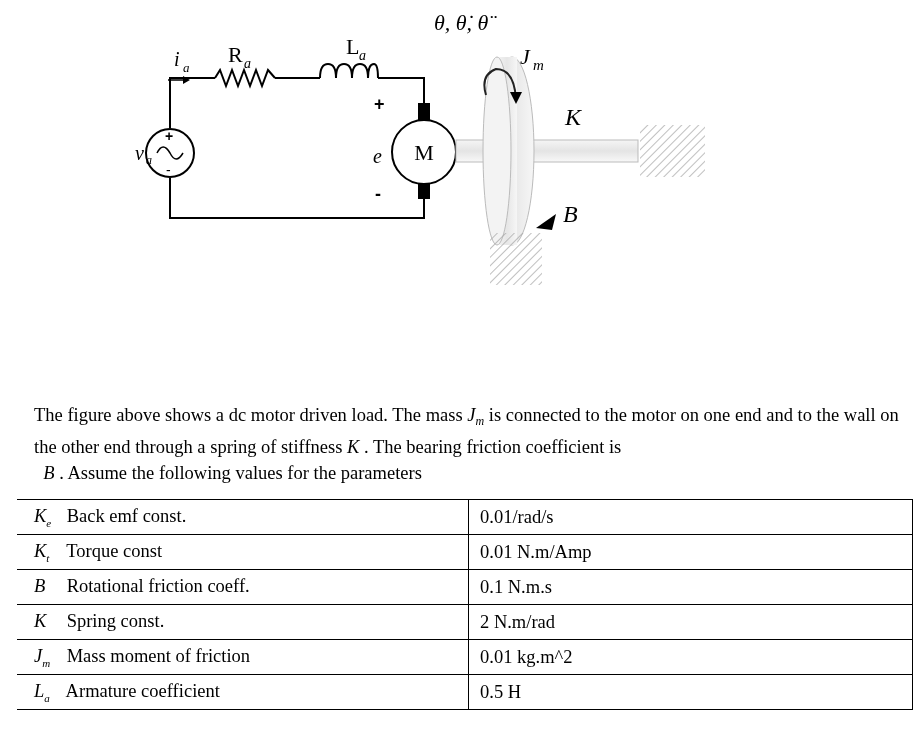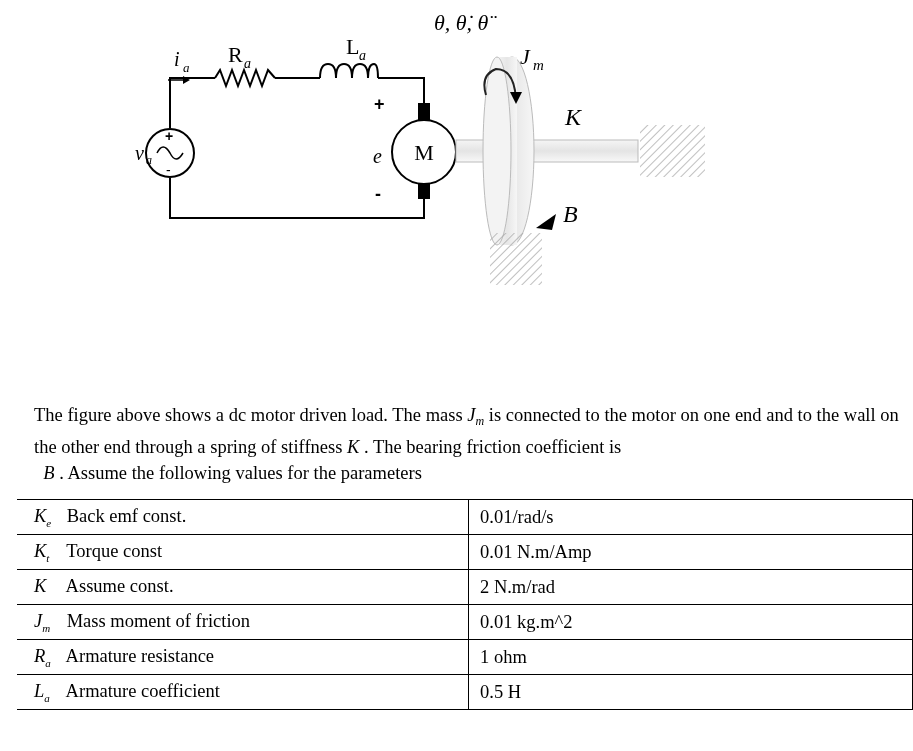--- a/index.html
+++ b/index.html
@@ -118,29 +118,29 @@
   <tbody id="params-body">
       <tr>
         <td class="c1"><span class="sym"><span>K</span><span class="sub">e</span></span> <span>Back emf const.</span></td>
         <td class="c2">0.01/rad/s</td>
       </tr>
       <tr>
         <td class="c1"><span class="sym"><span>K</span><span class="sub">t</span></span> <span>Torque const</span></td>
         <td class="c2">0.01 N.m/Amp</td>
       </tr>
       <tr>
-        <td class="c1"><span class="sym"><span>K</span><span class="sub"></span></span> <span>Assume const.</span></td>
+        <td class="c1"><span class="sym"><span>B</span><span class="sub"></span></span> <span>Rotational friction coeff.</span></td>
+        <td class="c2">0.1 N.m.s</td>
+      </tr>
+      <tr>
+        <td class="c1"><span class="sym"><span>K</span><span class="sub"></span></span> <span>Spring const.</span></td>
         <td class="c2">2 N.m/rad</td>
       </tr>
       <tr>
         <td class="c1"><span class="sym"><span>J</span><span class="sub">m</span></span> <span>Mass moment of friction</span></td>
         <td class="c2">0.01 kg.m^2</td>
-      </tr>
-      <tr>
-        <td class="c1"><span class="sym"><span>R</span><span class="sub">a</span></span> <span>Armature resistance</span></td>
-        <td class="c2">1 ohm</td>
       </tr>
       <tr>
         <td class="c1"><span class="sym"><span>L</span><span class="sub">a</span></span> <span>Armature coefficient</span></td>
         <td class="c2">0.5 H</td>
       </tr>
     </tbody>
 </table>
 
 </body></html>

